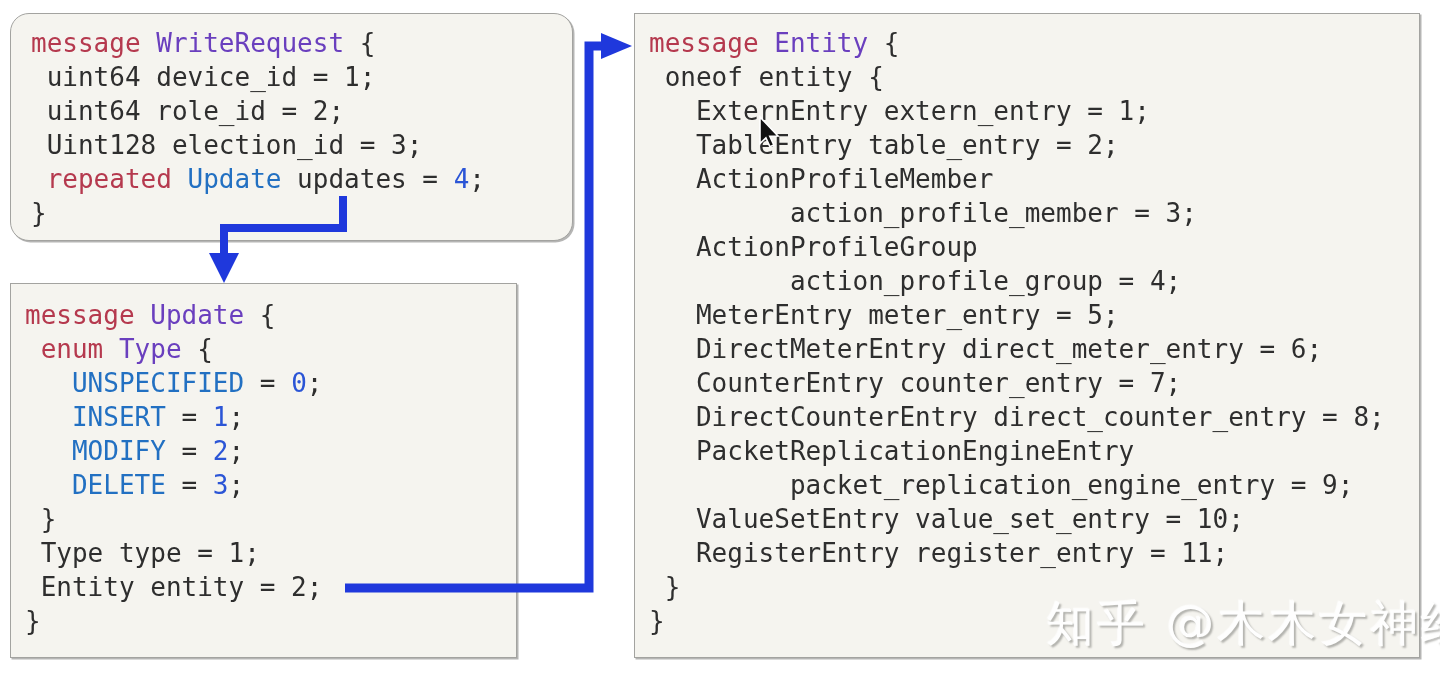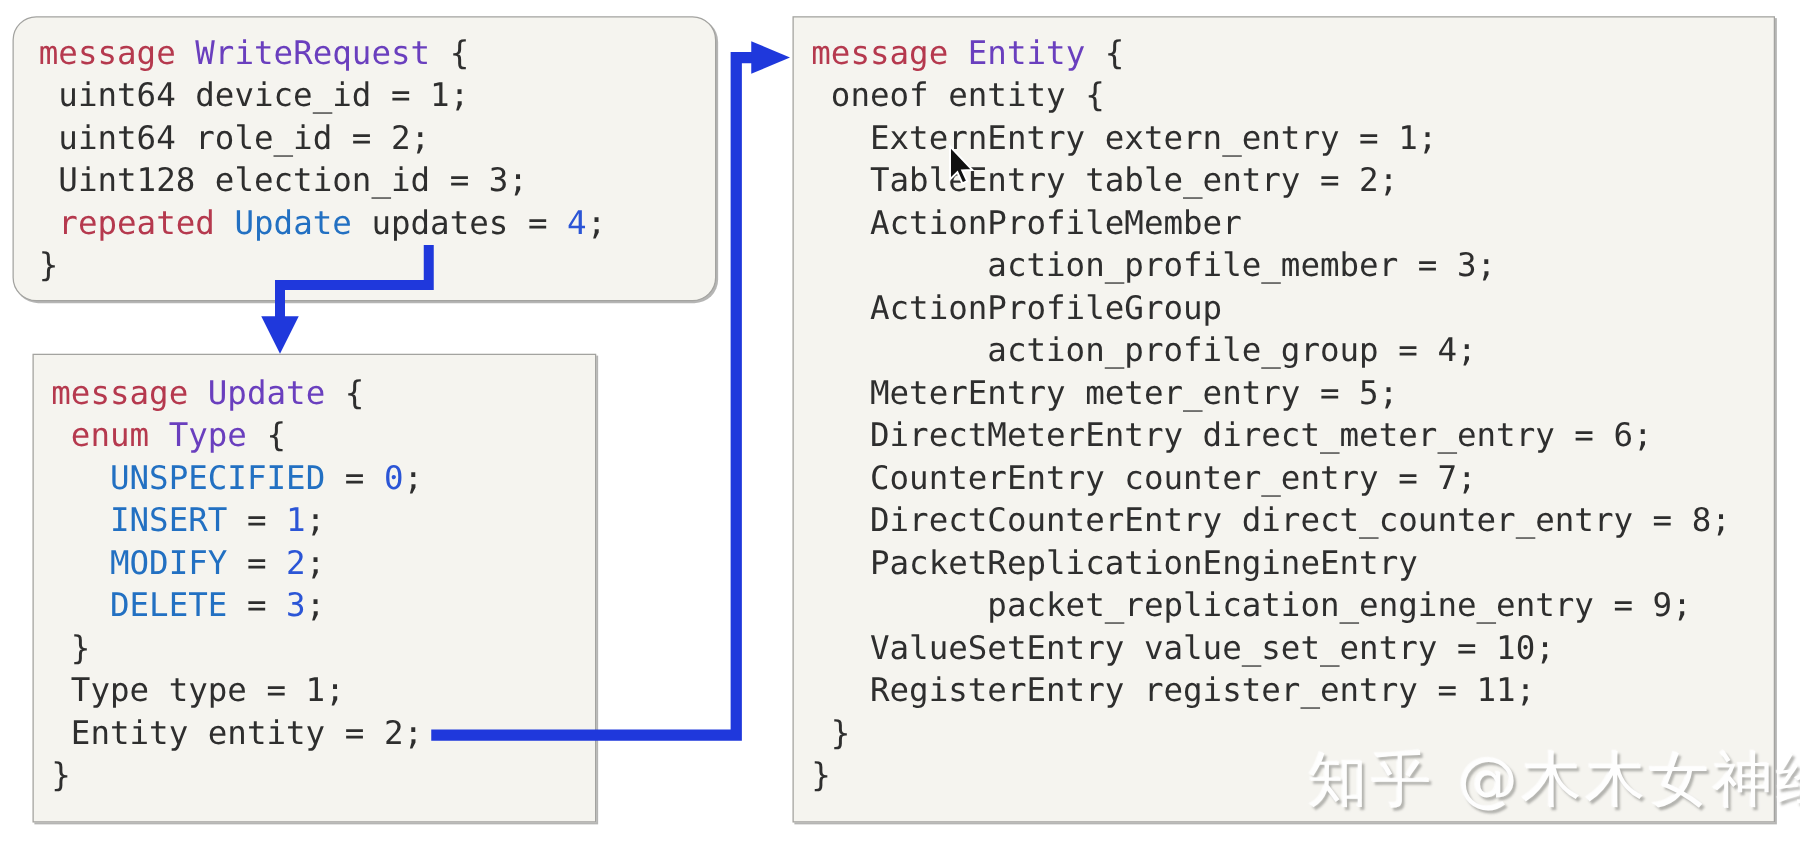--- a/index.html
+++ b/index.html
@@ -21,21 +21,21 @@
     line-height:34px;
     color:var(--plain);
   }
   .code-line{height:34px;}
   .tk-kw{color:var(--kw);}
   .tk-type{color:var(--type);}
   .tk-blue{color:var(--blue);}
   .tk-num{color:var(--num);}
   .tk-p{color:var(--plain);}
   #box-write-request{left:10px;top:13px;width:563px;height:228px;padding:12px 10px 0 20px;border-radius:19px;}
-  #box-update{left:10px;top:283px;width:451px;height:375px;padding:14px 10px 0 14px;margin-left:16px;}
+  #box-update{left:10px;top:283px;width:507px;height:375px;padding:14px 10px 0 14px;}
   #box-entity{left:634px;top:13px;width:786px;height:645px;padding:12px 0 0 14px;}
   .overlay{
     position:absolute;left:0;top:0;width:1440px;height:673px;
     pointer-events:none;
   }
   .arrow-line{stroke:var(--arrow);fill:none;}
   .arrow-head{fill:var(--arrow);stroke:none;}
   .cursor-shape{fill:#111111;stroke:#ffffff;stroke-width:1.6;}
   .watermark{
     position:absolute;

